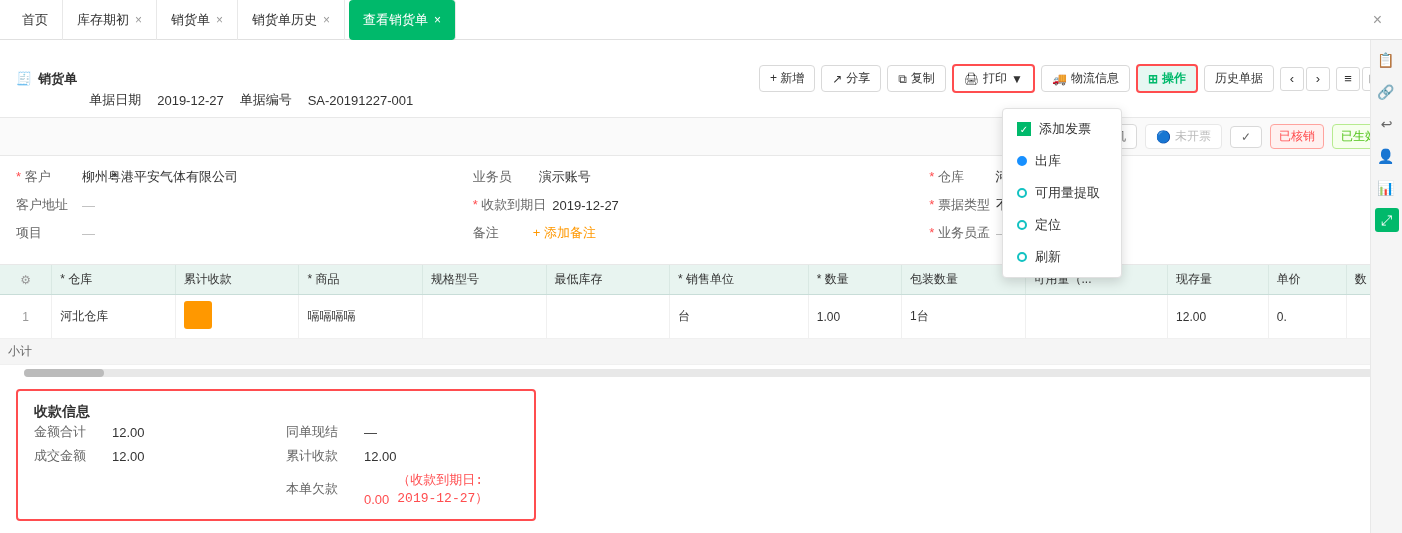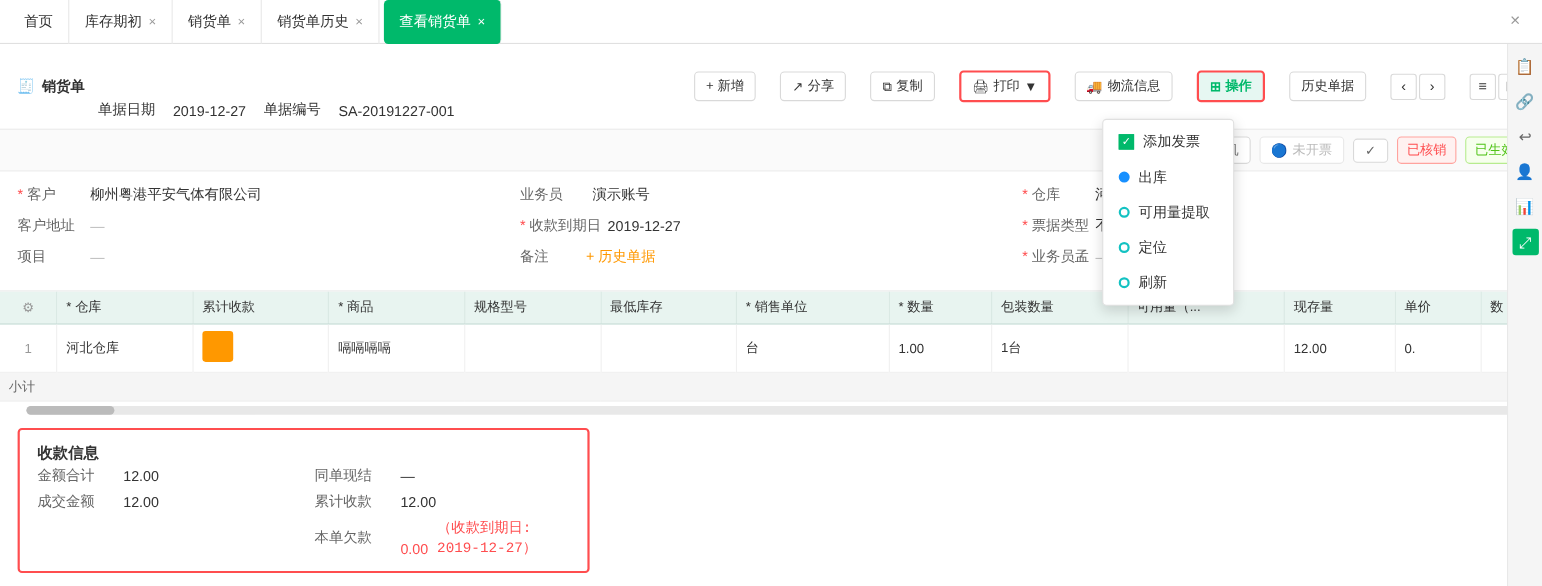--- a/index.html
+++ b/index.html
@@ -25,21 +25,21 @@
     .main-area { background: #fff; height: calc(533px - 40px); display: flex; flex-direction: column; position: relative; }
 
     
     .doc-header {
       display: flex; align-items: center; padding: 8px 16px;
       border-bottom: 1px solid #e8e8e8; background: #fff; gap: 12px;
     }
     .doc-title { display: flex; align-items: center; gap: 6px; font-weight: bold; color: #333; }
     .doc-meta { display: flex; align-items: center; gap: 16px; font-size: 13px; color: #666; }
     .doc-meta span { color: #333; margin-top: 43px; }
-    .doc-actions { margin-left: auto; display: flex; align-items: center; gap: 22px; }
+    .doc-actions { margin-left: auto; display: flex; align-items: center; gap: 6px; }
     .btn { display: inline-flex; align-items: center; gap: 4px; padding: 4px 10px; border-radius: 4px; cursor: pointer; font-size: 12px; border: 1px solid #d9d9d9; background: #fff; color: #333; white-space: nowrap; }
     .nav-arrows { display: flex; gap: 2px; }
     .nav-btn { width: 24px; height: 24px; display: flex; align-items: center; justify-content: center; border: 1px solid #d9d9d9; border-radius: 3px; cursor: pointer; background: #fff; }
     .view-btns { display: flex; gap: 2px; }
     .status-badge { padding: 3px 8px; border-radius: 4px; font-size: 12px; }
     .badge-sold { background: #fff1f0; color: #ff4d4f; border: 1px solid #ffa39e; }
     .badge-effect { background: #f6ffed; color: #52c41a; border: 1px solid #b7eb8f; }
 
     
     .action-bar {
@@ -248,21 +248,21 @@
           <span class="form-value">不开票</span>
         </div>
       </div>
       <div class="form-row">
         <div class="form-field" style="flex:2;">
           <span class="form-label">项目</span>
           <span class="form-value placeholder">—</span>
         </div>
         <div class="form-field" style="flex:2;">
           <span class="form-label">备注</span>
-          <span class="add-note">+ 历史单据</span>
+          <span class="add-note">+ 添加备注</span>
         </div>
         <div class="form-field" style="flex:2;">
           <span class="form-label required">业务员孟</span>
           <span class="form-value placeholder">—</span>
         </div>
       </div>
     </div>
 
     <div class="table-wrapper">
       <table>

